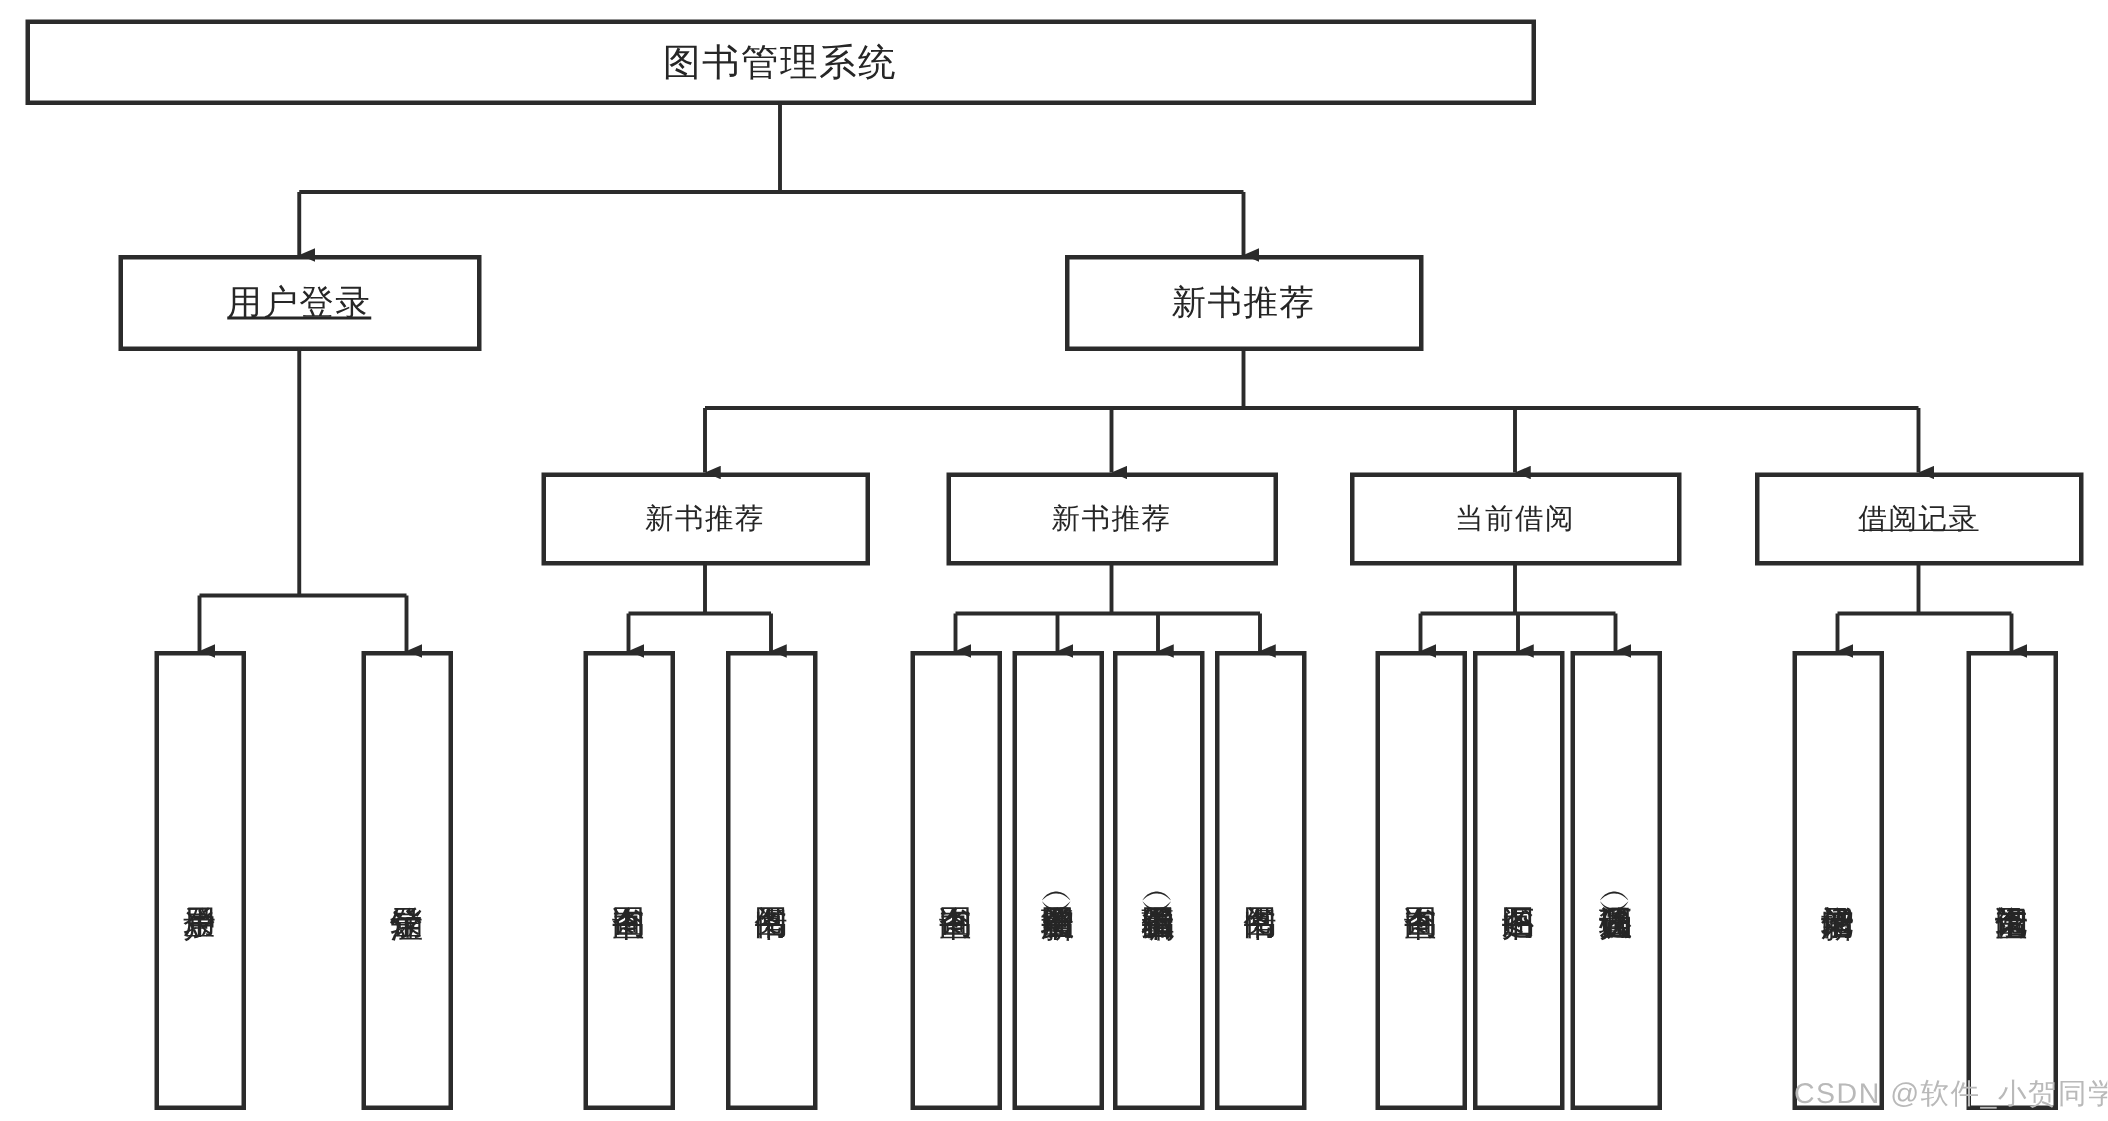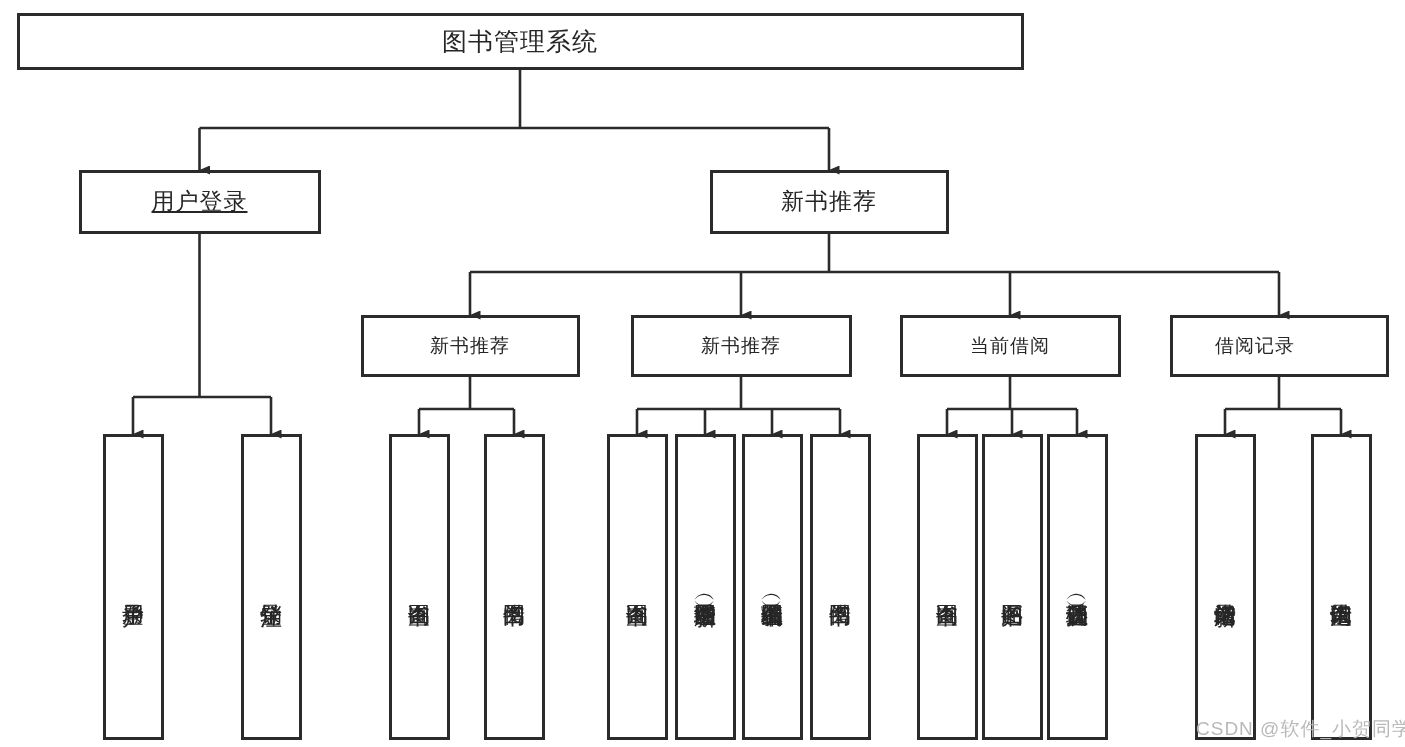--- a/index.html
+++ b/index.html
@@ -109,21 +109,21 @@
       </g>
   </svg>
 
   <div id="labels">
       <div class="node-label h" style="left: 18px; top: 14px; width: 1004px; height: 54px;">图书管理系统</div>
       <div class="node-label h2" style="left: 80px; top: 171px; width: 239px; height: 61px; text-decoration: underline;">用户登录</div>
       <div class="node-label h2" style="left: 711px; top: 171px; width: 236px; height: 61px;">新书推荐</div>
       <div class="node-label h3" style="left: 362px; top: 316px; width: 216px; height: 59px;">新书推荐</div>
       <div class="node-label h3" style="left: 632px; top: 316px; width: 218px; height: 59px;">新书推荐</div>
       <div class="node-label h3" style="left: 901px; top: 316px; width: 218px; height: 59px;">当前借阅</div>
-      <div class="node-label h3" style="left: 1147px; top: 316px; width: 216px; height: 59px;">借阅记录</div>
+      <div class="node-label h3" style="left: 1171px; top: 316px; width: 216px; height: 59px; text-decoration: underline;">借阅记录</div>
       <div class="leaf-label" style="left: 104px; top: 435px; width: 58px; height: 303px;">用户登录</div>
       <div class="leaf-label" style="left: 242px; top: 435px; width: 58px; height: 303px;">注销登录</div>
       <div class="leaf-label" style="left: 390px; top: 435px; width: 58px; height: 303px;">查询图书</div>
       <div class="leaf-label" style="left: 485px; top: 435px; width: 58px; height: 303px;">借阅图书</div>
       <div class="leaf-label" style="left: 608px; top: 435px; width: 58px; height: 303px;">查询图书</div>
       <div class="leaf-label" style="left: 676px; top: 435px; width: 58px; height: 303px;">新增图书（管理员）</div>
       <div class="leaf-label" style="left: 743px; top: 435px; width: 58px; height: 303px;">编辑图书（管理员）</div>
       <div class="leaf-label" style="left: 811px; top: 435px; width: 58px; height: 303px;">借阅图书</div>
       <div class="leaf-label" style="left: 918px; top: 435px; width: 58px; height: 303px;">查询图书</div>
       <div class="leaf-label" style="left: 983px; top: 435px; width: 58px; height: 303px;">归还图书</div>

